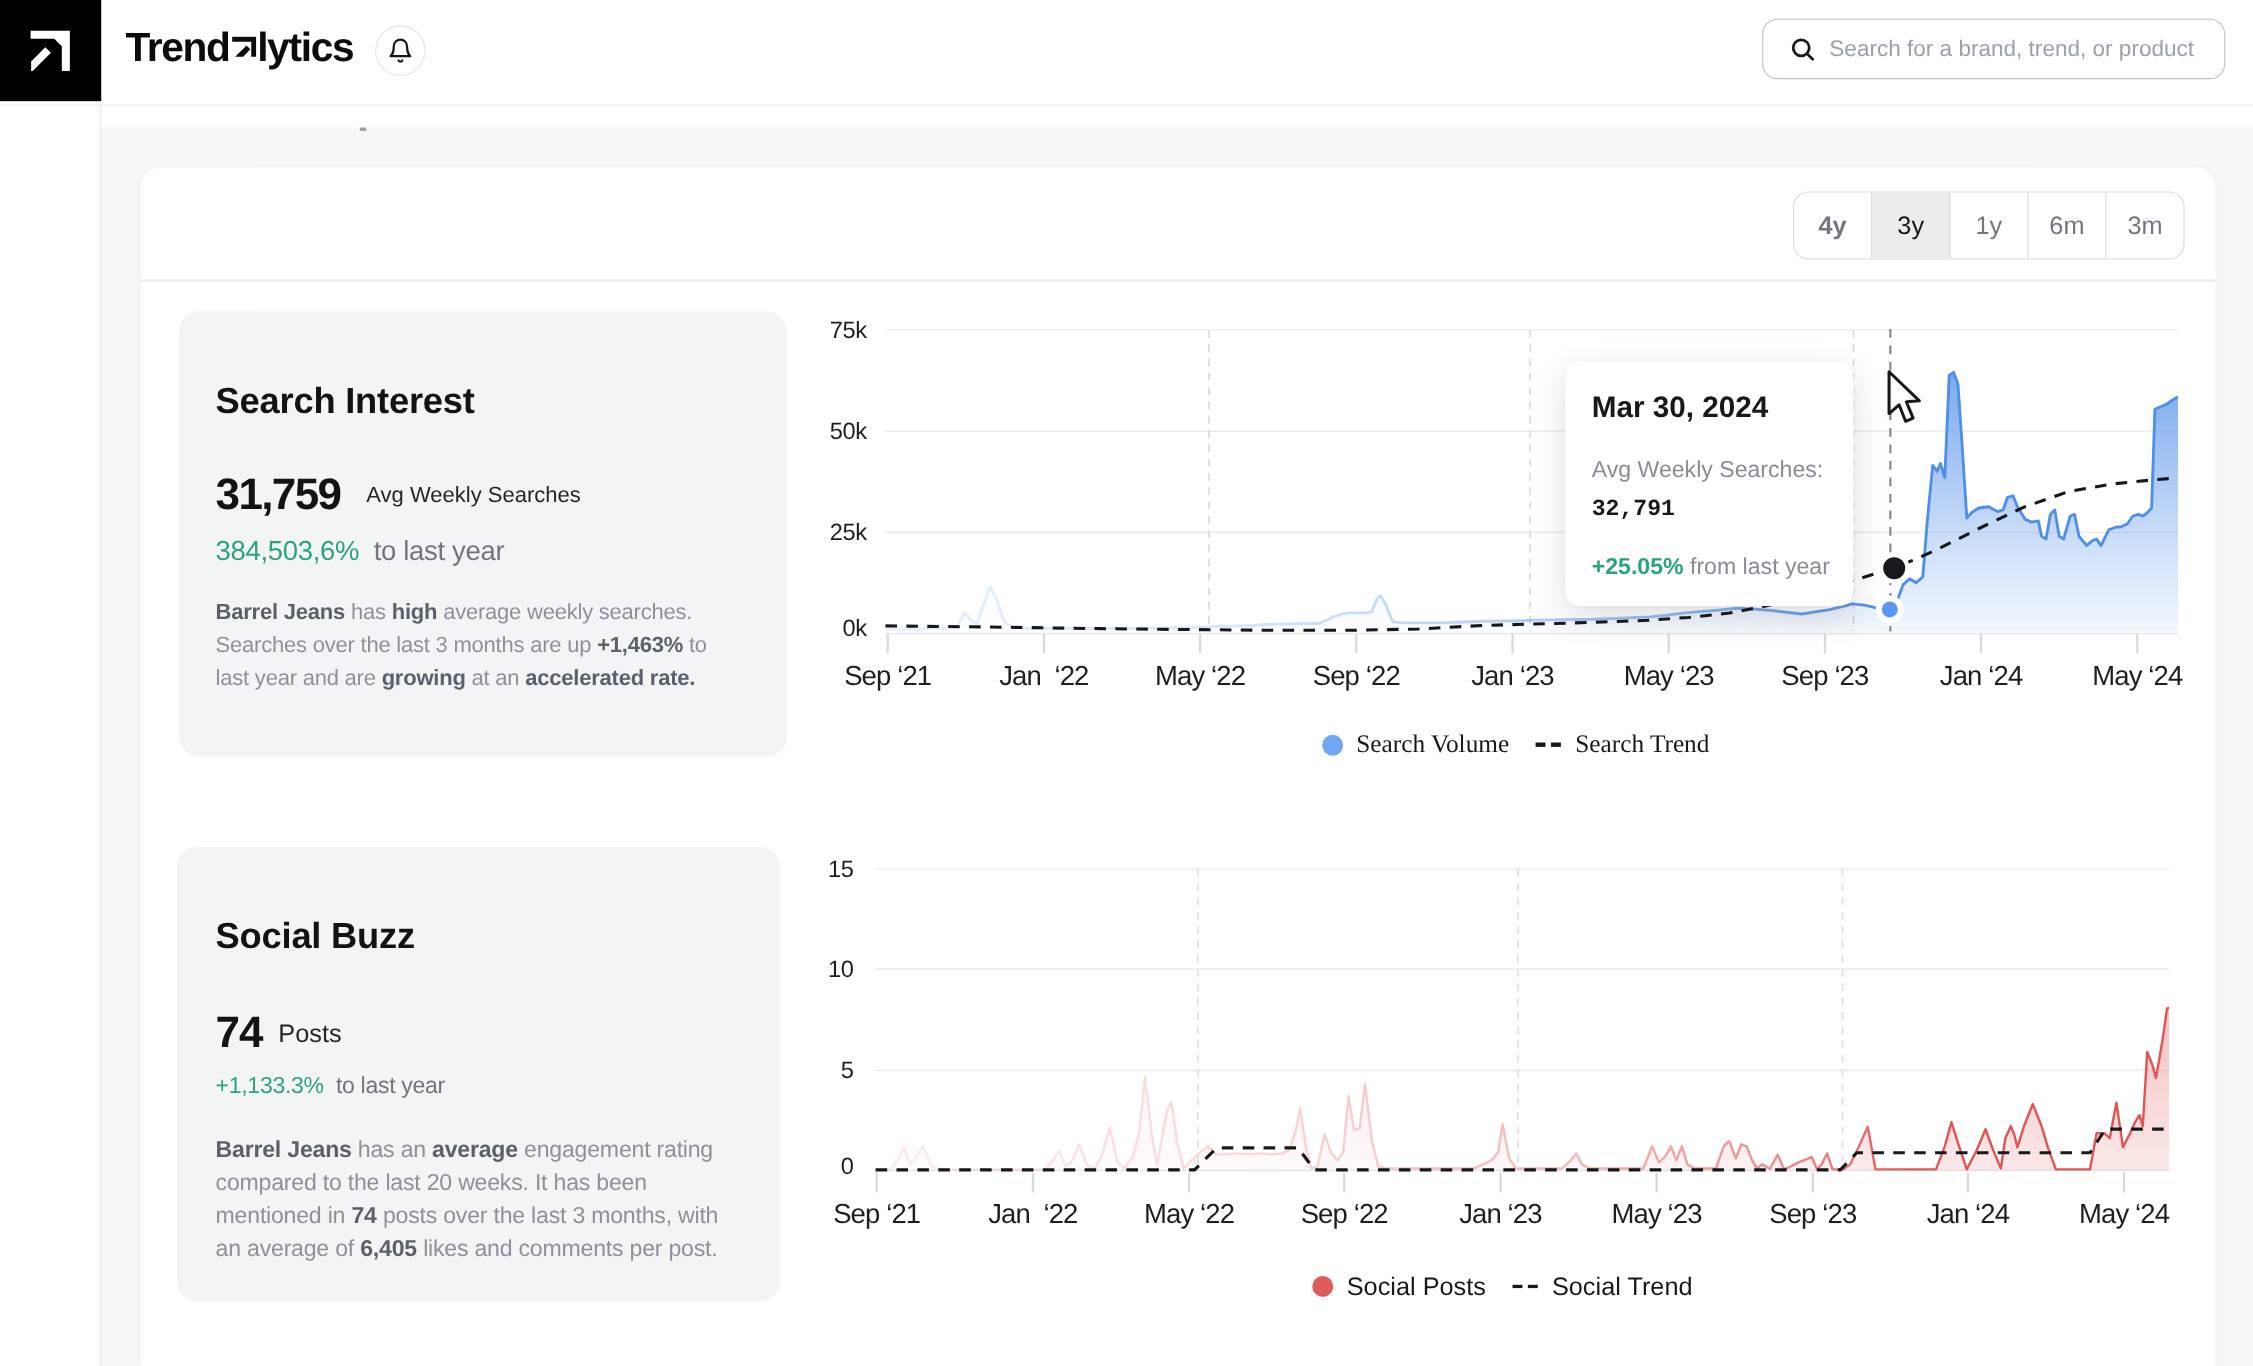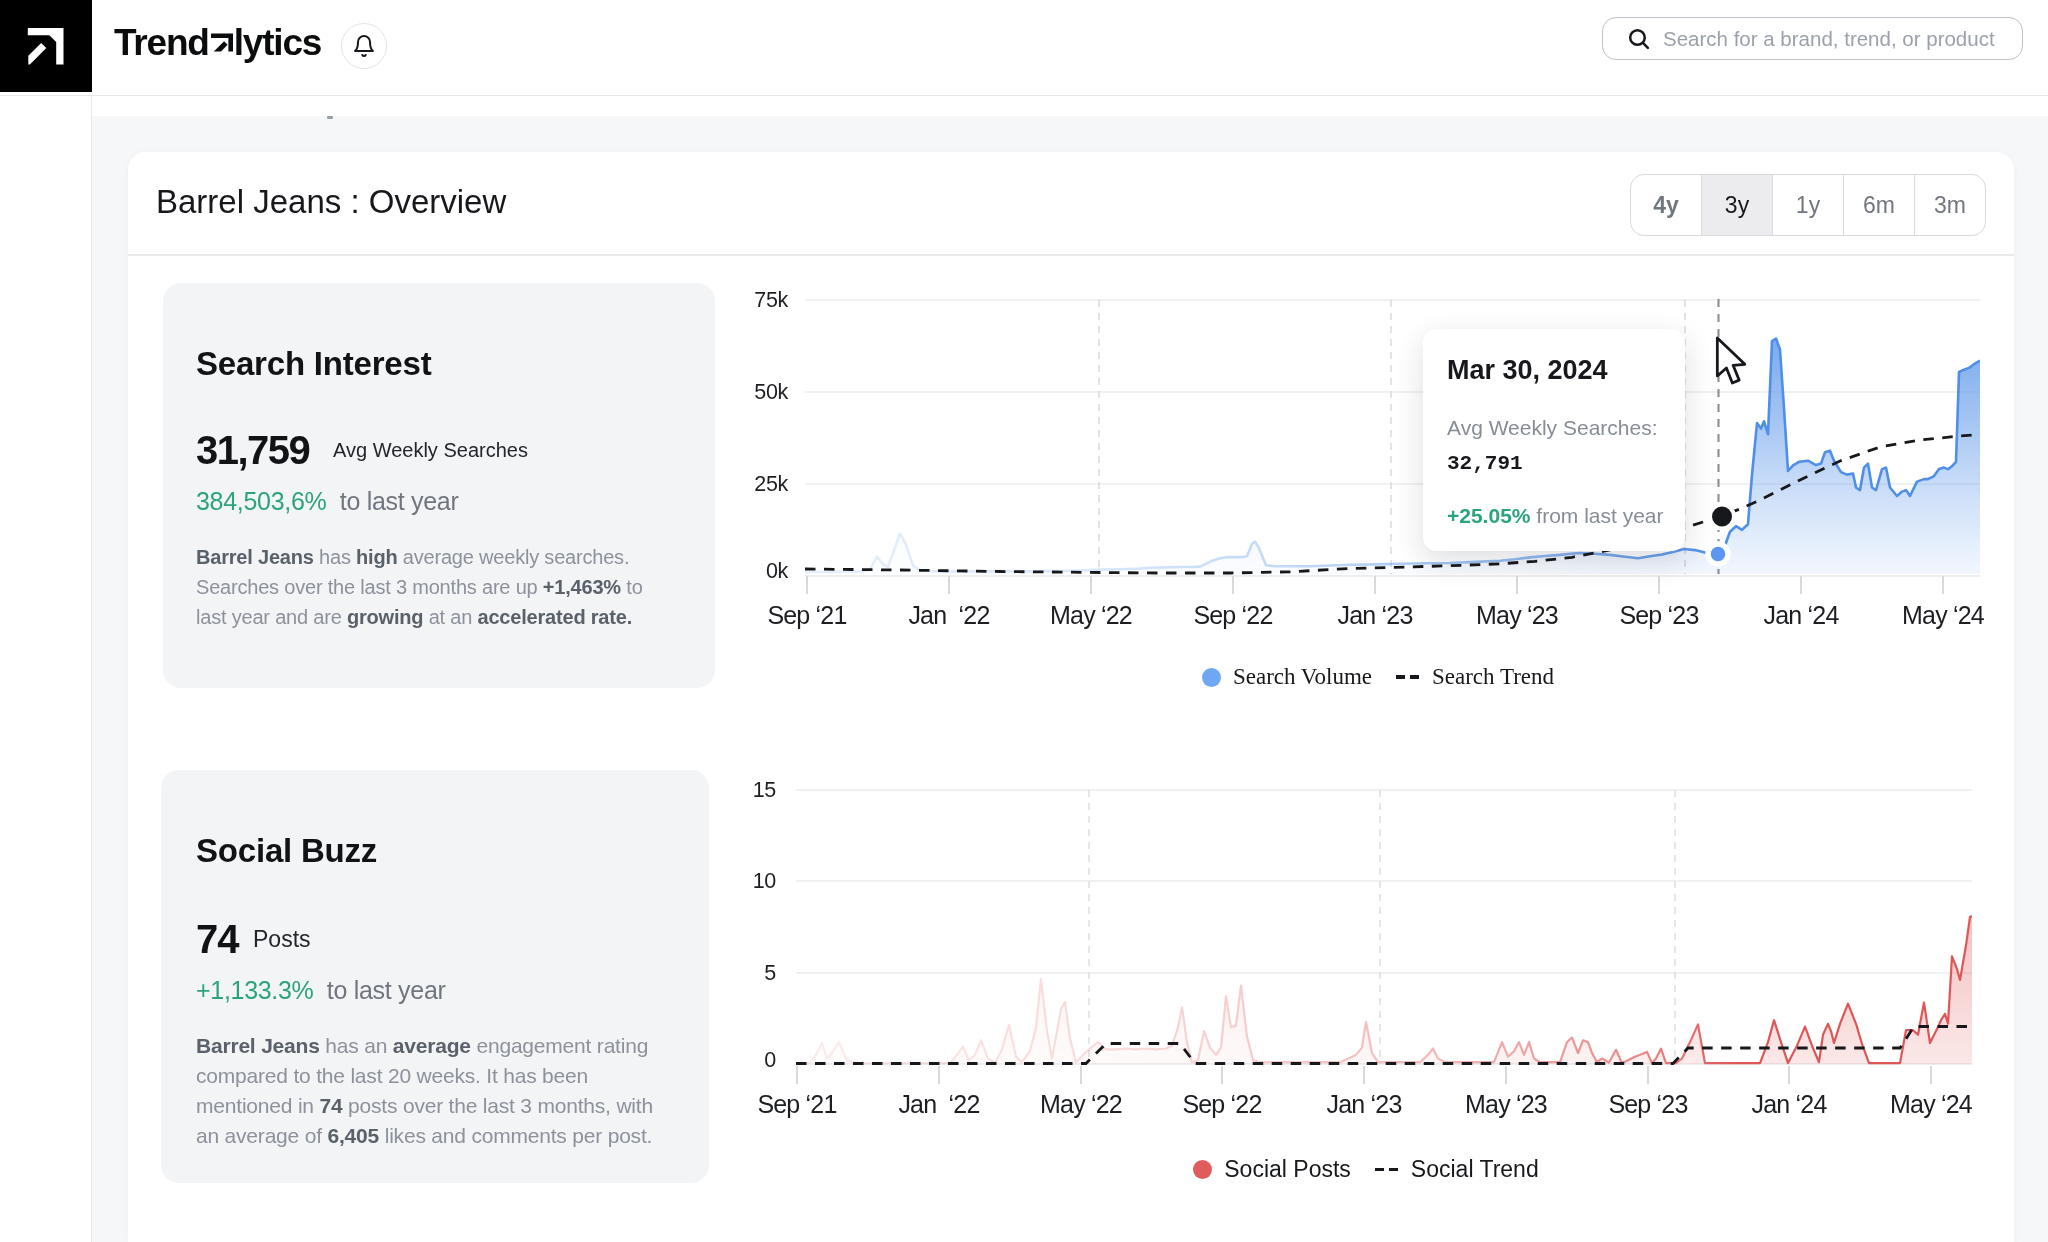--- a/index.html
+++ b/index.html
@@ -6,21 +6,20 @@
 font-family:"Liberation Sans",sans-serif;-webkit-font-smoothing:antialiased;}
 .abs{position:absolute;}
 </style></head>
 <body>
 <div class="abs" style="left:0;top:0;width:2048px;height:1242px;">
 
 <div class="abs" style="left:92px;top:116px;width:1956px;height:1126px;background:#f6f7f8;"></div>
 
 <div class="abs" style="left:128px;top:152px;width:1886px;height:1090px;background:#ffffff;border-radius:18px 18px 0 0;box-shadow:0 2px 8px rgba(25,30,40,0.04);"></div>
 
-<div class="abs" style="left:156px;top:183px;font-size:33px;font-weight:500;color:#17181c;">Barrel Jeans : Overview</div>
 <div class="abs" style="left:128px;top:254px;width:1886px;height:1.5px;background:#e9eaec;"></div>
 
 <div class="abs" style="left:1630px;top:174px;width:356px;height:62px;border:1.5px solid #d9dadd;border-radius:14px;background:#fff;display:flex;overflow:hidden;">
 <div style="flex:1;display:flex;align-items:center;justify-content:center;font-size:23px;color:#72777f;border-right:1.5px solid #d9dadd;font-weight:bold;">4y</div>
 <div style="flex:1;display:flex;align-items:center;justify-content:center;font-size:23px;color:#17181c;background:#ececef;border-right:1.5px solid #d9dadd;">3y</div>
 <div style="flex:1;display:flex;align-items:center;justify-content:center;font-size:23px;color:#72777f;border-right:1.5px solid #d9dadd;">1y</div>
 <div style="flex:1;display:flex;align-items:center;justify-content:center;font-size:23px;color:#72777f;border-right:1.5px solid #d9dadd;">6m</div>
 <div style="flex:1;display:flex;align-items:center;justify-content:center;font-size:23px;color:#72777f;">3m</div>
 </div>
 
@@ -32,21 +31,21 @@
 <span style="color:#2ba37f;">384,503,6%</span><span style="color:#70757f;">&nbsp; to last year</span></div>
 <div class="abs" style="left:196px;top:542px;font-size:20px;line-height:30px;color:#8c919b;letter-spacing:-0.2px;">
 <b style="color:#5b616b;">Barrel Jeans</b> has <b style="color:#5b616b;">high</b> average weekly searches.<br>
 Searches over the last 3 months are up <b style="color:#5b616b;">+1,463%</b> to<br>
 last year and are <b style="color:#5b616b;">growing</b> at an <b style="color:#5b616b;">accelerated rate.</b></div>
 
 <div class="abs" style="left:161px;top:770px;width:548px;height:413px;background:#f3f4f6;border-radius:18px;"></div>
 <div class="abs" style="left:196px;top:832px;font-size:33px;font-weight:700;color:#121317;letter-spacing:-0.2px;">Social Buzz</div>
 <div class="abs" style="left:196px;top:917px;font-size:40px;font-weight:700;color:#121317;letter-spacing:-1px;">74</div>
 <div class="abs" style="left:253px;top:926px;font-size:23px;color:#23252b;">Posts</div>
-<div class="abs" style="left:196px;top:976px;font-size:25px;letter-spacing:-0.3px;">
+<div class="abs" style="left:196px;top:976px;font-size:21px;letter-spacing:-0.3px;">
 <span style="color:#2ba37f;">+1,133.3%</span><span style="color:#70757f;">&nbsp; to last year</span></div>
 <div class="abs" style="left:196px;top:1031px;font-size:21px;line-height:30px;color:#8c919b;letter-spacing:-0.2px;">
 <b style="color:#5b616b;">Barrel Jeans</b> has an <b style="color:#5b616b;">average</b> engagement rating<br>
 compared to the last 20 weeks. It has been<br>
 mentioned in <b style="color:#5b616b;">74</b> posts over the last 3 months, with<br>
 an average of <b style="color:#5b616b;">6,405</b> likes and comments per post.</div>
 
 <svg width="2048" height="1242" viewBox="0 0 2048 1242" style="position:absolute;left:0;top:0;" xmlns="http://www.w3.org/2000/svg">
 <defs>
 <linearGradient id="bfill" x1="0" y1="300" x2="0" y2="574" gradientUnits="userSpaceOnUse">
@@ -201,21 +200,21 @@
       <span>lytics</span>
 </div>
 
 <div class="abs" style="left:341px;top:23px;width:46px;height:46px;border:1.5px solid #e3e4e7;border-radius:50%;display:flex;align-items:center;justify-content:center;">
 <svg width="24" height="24" viewBox="0 0 24 24" fill="none" stroke="#17181b" stroke-width="2" stroke-linecap="round" stroke-linejoin="round" xmlns="http://www.w3.org/2000/svg">
 <path d="M6 8a6 6 0 0 1 12 0c0 7 3 9 3 9H3s3-2 3-9"></path>
         <path d="M10.3 21a1.94 1.94 0 0 0 3.4 0"></path>
 </svg>
 </div>
 
-<div class="abs" style="left:1602px;top:17px;width:421px;height:43px;border:1.5px solid #bfc2c8;border-radius:14px;background:#fff;display:flex;align-items:center;">
+<div class="abs" style="left:1602px;top:17px;width:421px;height:55px;border:1.5px solid #bfc2c8;border-radius:14px;background:#fff;display:flex;align-items:center;">
 <svg width="25" height="25" viewBox="0 0 24 24" fill="none" stroke="#17181b" stroke-width="2.4" stroke-linecap="round" xmlns="http://www.w3.org/2000/svg" style="margin-left:23px;">
 <circle cx="11" cy="11" r="7"></circle>
         <line x1="16.5" y1="16.5" x2="21" y2="21"></line>
 </svg>
 <span style="margin-left:12px;font-size:20.5px;color:#9ba1ab;">Search for a brand, trend, or product</span>
 </div>
 
 <div class="abs" style="left:327px;top:116px;width:6px;height:2.5px;background:#9b9fa6;border-radius:1px;"></div>
 
 </div>

